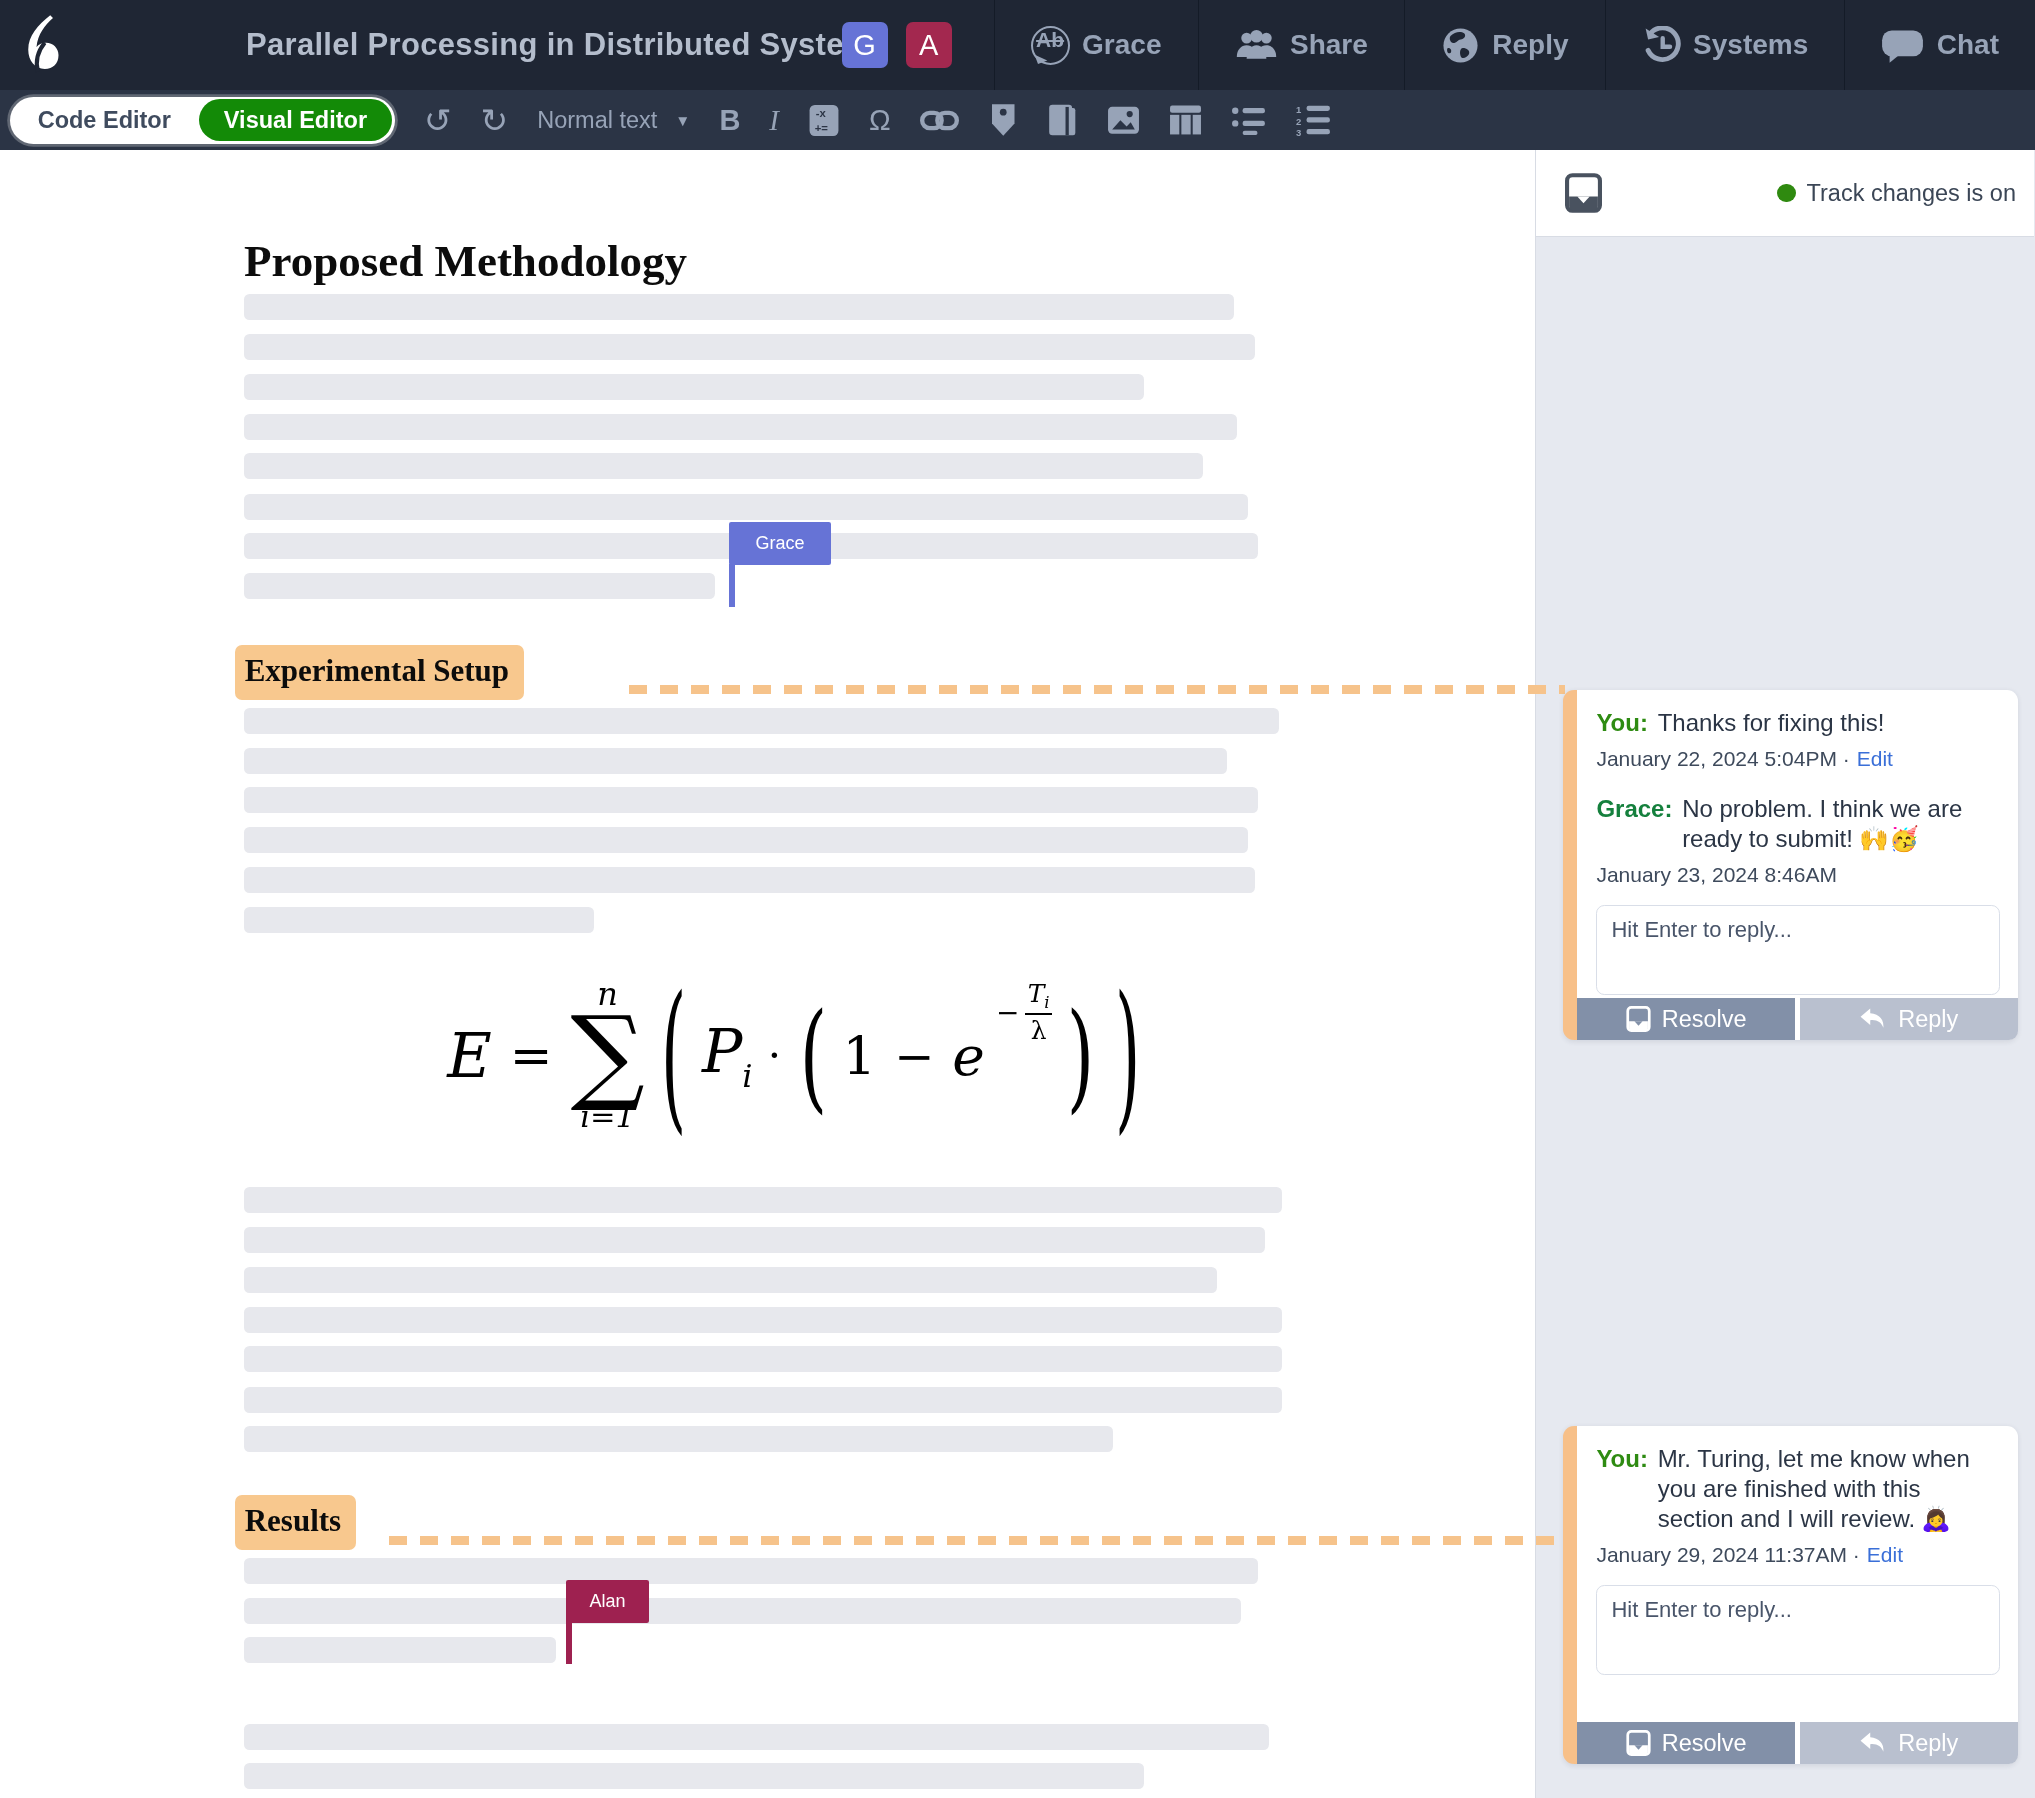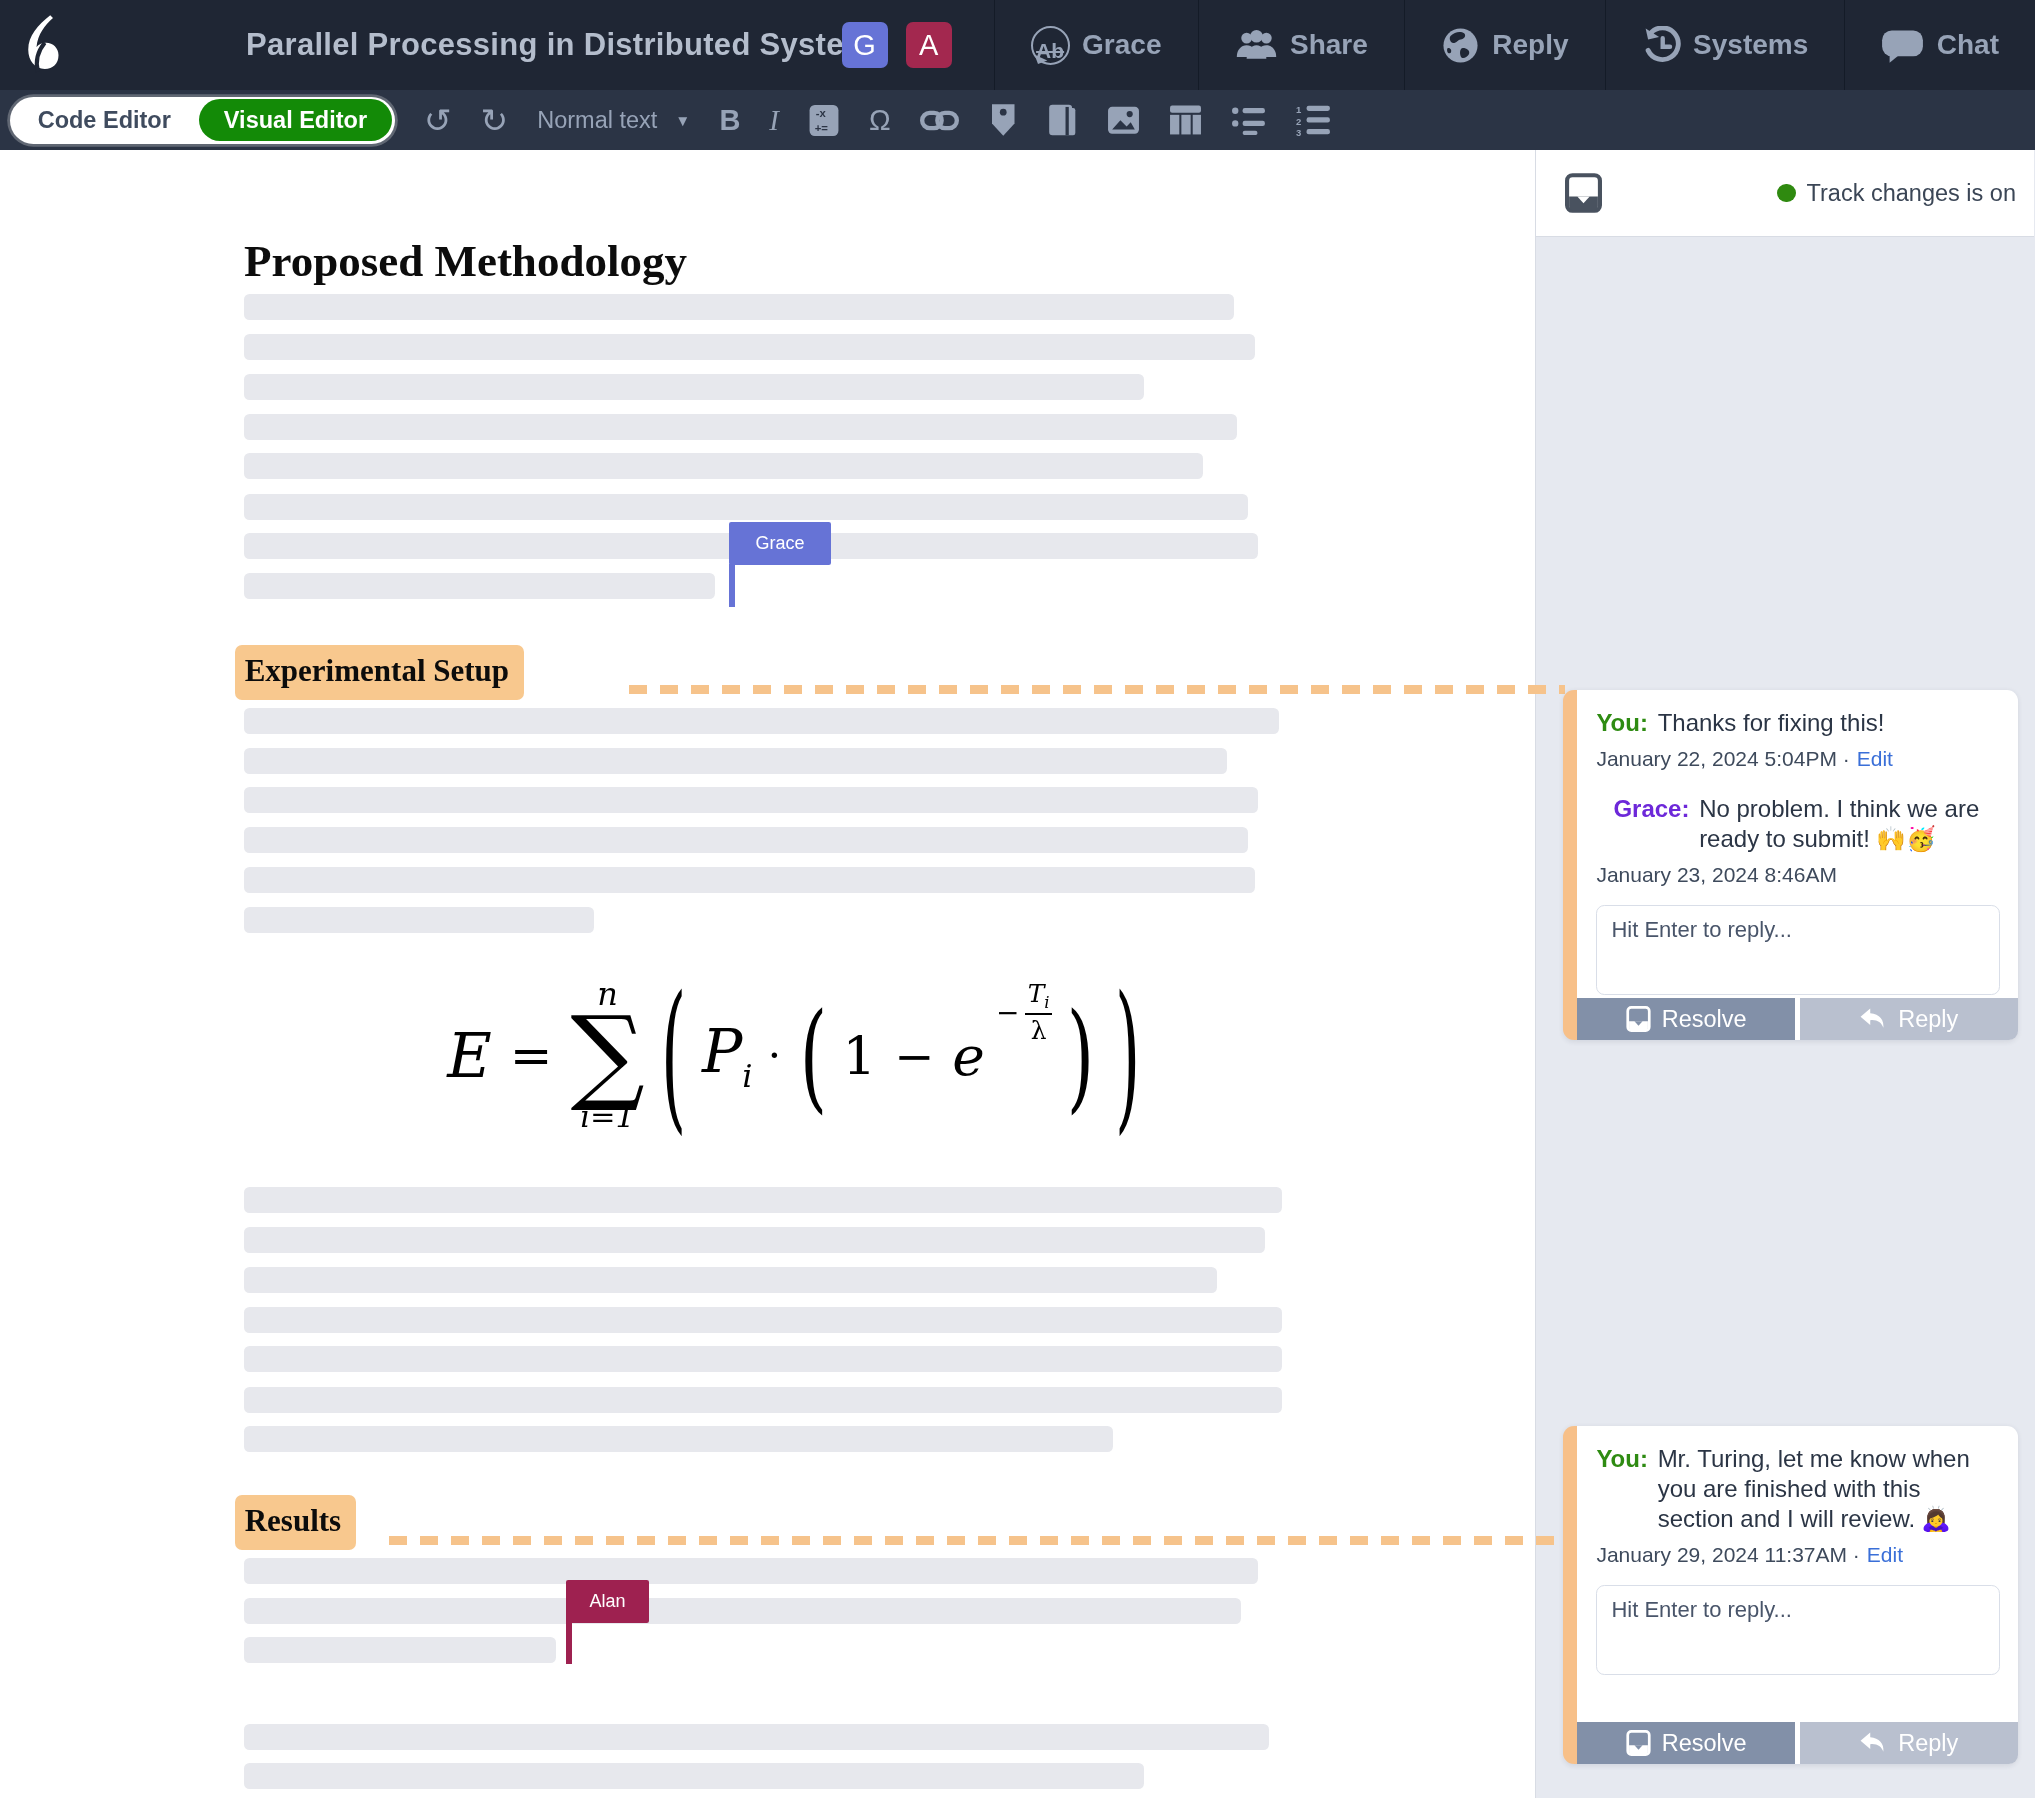--- a/index.html
+++ b/index.html
@@ -13,21 +13,21 @@
   .doc-title { font-size:31px; font-weight:bold; color:#b4bdcc; margin-left:163px; letter-spacing:0.3px; }
   .header-right { position:absolute; right:0; top:0; height:90px; display:flex; align-items:center; }
   .avatar { width:46px; height:46px; border-radius:7px; color:#fff; font-size:29px;
             display:flex; align-items:center; justify-content:center; margin-right:18px; }
   .avatar.g { background:#6673d6; }
   .avatar.a { background:#a3284f; margin-right:42px; }
   .nav-btn { height:90px; display:flex; align-items:center; gap:12.5px; padding:0 36px;
              border-left:1.4px solid #141b27; color:#97a3b7; font-size:28px; font-weight:bold; }
   .nav-btn svg { display:block; }
   .review-bubble { width:39px; height:39px; border:2.8px solid #97a3b7; border-radius:50%;
-                   display:flex; align-items:flex-end; justify-content:center; position:relative;
+                   display:flex; align-items:flex-start; justify-content:center; position:relative;
                    font-size:21px; font-weight:bold; color:#97a3b7; }
   .review-bubble .ab { text-decoration:line-through; }
   .review-bubble:after { content:""; position:absolute; left:-1.4px; bottom:-8.3px;
                          border:7px solid transparent; border-top-color:#97a3b7; transform:rotate(25deg); }
 
   
   .toolbar { position:absolute; left:0; top:90px; width:2035px; height:60px;
              background:#2b3445; display:flex; align-items:center; gap:29px; padding-left:9.7px; z-index:10; }
   .mode-toggle { background:#fff; border-radius:28px; height:47px; display:flex; align-items:center;
                  box-shadow:0 0 0 2.8px rgba(255,255,255,.25); }
@@ -103,21 +103,21 @@
 
   .comment-card { position:absolute; left:1563px; width:455px; background:#fff; border-radius:11px;
                   border-left:14px solid #f7c089; box-shadow:0 1.4px 5.5px rgba(40,50,70,.10); z-index:5; }
   .card-1 { top:690px; height:350px; }
   .card-2 { top:1426px; height:338px; }
   .card-body { padding:18px 18px 0 19.4px; }
   .msg { display:grid; grid-template-columns:max-content 1fr; column-gap:9.7px;
          font-size:24px; line-height:1.26; color:#2b3545; }
   .msg .author { font-weight:bold; }
   .author.you { color:#2e8b12; }
-  .author.grace { color:#6d28d9;margin-left:17px; }
+  .author.grace { color:#15803d; }
   .meta { font-size:21px; color:#3e4a5c; margin-top:8.3px; }
   .meta .edit { color:#3a6fd8; margin-left:7px; }
   .gap-sm { height:23.5px; }
   .reply-input { width:100%; height:90px; margin-top:18px; border:1.4px solid #d9dee8; border-radius:8.3px;
                  resize:none; outline:none; padding:11px 14px; font-size:22px; color:#2b3545;
                  font-family:"Liberation Sans",sans-serif; }
   .reply-input::placeholder { color:#49556a; opacity:1; }
   .card-btns { position:absolute; left:0; right:0; bottom:0; height:42px; display:flex; gap:4.2px; }
   .card-btn { flex:1; display:flex; align-items:center; justify-content:center; gap:11px;
               color:#fff; font-size:23.5px; border:none; }

